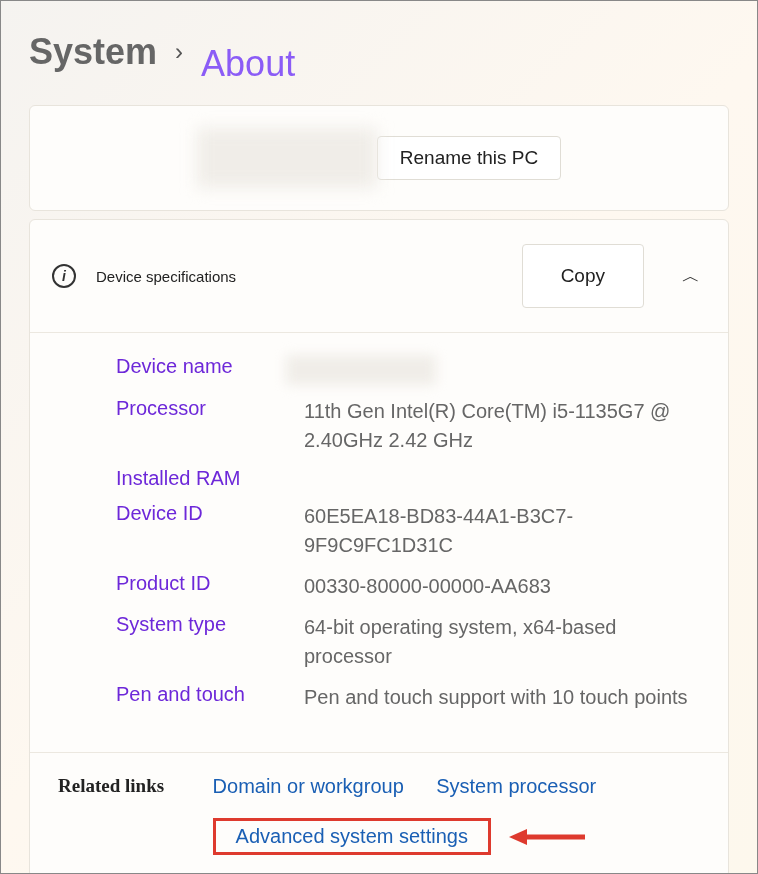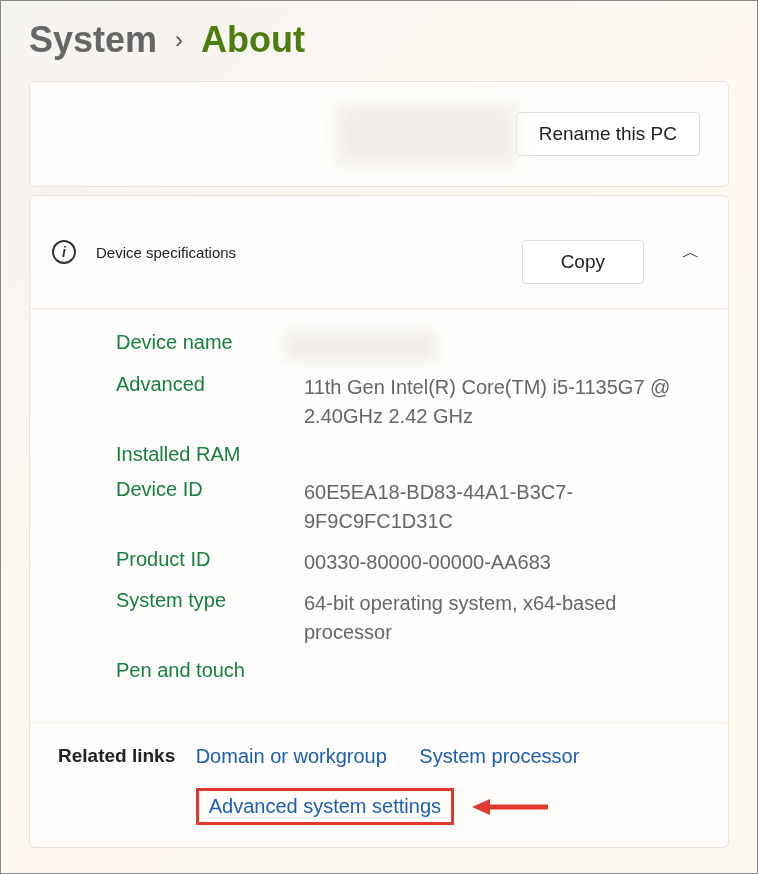--- a/index.html
+++ b/index.html
@@ -28,34 +28,35 @@
       color: #666;
       text-align: center;
     }
     .breadcrumb-chevron {
       font-size: 24px;
       color: #555;
       font-weight: 300;
     }
     .breadcrumb-current {
       font-size: 36px;
-      font-weight: 700;
-      color: #4d7c0f;
+      font-weight: 400;
+      color: #8b5cf6;
+      margin-top: 24px;
     }
     .card {
       background: #fefdfb;
       border: 1px solid #e8e4dc;
       border-radius: 6px;
       margin-bottom: 8px;
     }
     .pc-name-card {
       padding: 22px 28px;
       display: flex;
       align-items: center;
-      justify-content: flex-end;
+      justify-content: center;
     }
     .pc-name-blur {
       width: 180px;
       height: 60px;
       background: #f0ede8;
       filter: blur(8px);
     }
     .pc-name-blur-small {
       width: 150px;
       height: 30px;
@@ -65,22 +66,21 @@
     .btn {
       background: #fff;
       border: 1px solid #e0ddd5;
       border-radius: 4px;
       padding: 10px 22px;
       font-size: 19px;
       color: #222;
       cursor: pointer;
     }
     .btn-copy {
-      padding: 10px 38px;
-      margin-top: 20px;
+      padding: 20px 38px;
     }
     .spec-header {
       display: flex;
       align-items: center;
       padding: 24px 28px 24px 22px;
       gap: 20px;
       border-bottom: 1px solid #ece8e0;
     }
     .info-icon {
       width: 24px;
@@ -108,58 +108,59 @@
     .spec-body {
       padding: 22px 28px 28px 86px;
     }
     .spec-row {
       display: flex;
       margin-bottom: 12px;
     }
     .spec-label {
       width: 170px;
       font-size: 20px;
-      color: #15803d;
+      color: #6d28d9;
       flex-shrink: 0;
     }
     .spec-value {
       font-size: 20px;
       color: #666;
       line-height: 1.45;
       margin-left: 18px;
     }
     .related-section {
       padding: 22px 28px;
       border-top: 1px solid #ece8e0;
     }
     .related-title {
       font-size: 19px;
       font-weight: 600;
       color: #222;
       display: inline-block;
       vertical-align: top;
-      margin-right: 16px;
+      margin-right: 44px;
+      font-family: Liberation Serif, serif;
     }
     .related-links {
       display: inline-block;
       vertical-align: top;
     }
     .link {
       color: #1a5fb4;
       font-size: 20px;
       text-decoration: none;
       margin-right: 28px;
       display: inline-block;
       margin-bottom: 20px;
       cursor: pointer;
       text-align: right;
     }
     .link-highlighted {
       border: 3px solid #de3a2e;
-      padding: 4px 10px;
+      padding: 4px 20px;
       display: inline-block;
     }
     .arrow-annotation {
       display: inline-block;
       vertical-align: middle;
       margin-left: 12px;
     }
     .arrow-svg {
       width: 80px;
       height: 20px;
@@ -185,40 +186,41 @@
     <span class="spec-title">Device specifications</span>
     <button class="btn btn-copy">Copy</button>
     <span class="chevron-up">︿</span>
   </div>
   <div class="spec-body">
     <div class="spec-row">
       <div class="spec-label">Device name</div>
       <div class="pc-name-blur-small"></div>
     </div>
     <div class="spec-row">
-      <div class="spec-label">Advanced</div>
+      <div class="spec-label">Processor</div>
       <div class="spec-value">11th Gen Intel(R) Core(TM) i5-1135G7 @ 2.40GHz   2.42 GHz</div>
     </div>
     <div class="spec-row">
       <div class="spec-label">Installed RAM</div>
     </div>
     <div class="spec-row">
       <div class="spec-label">Device ID</div>
       <div class="spec-value">60E5EA18-BD83-44A1-B3C7-9F9C9FC1D31C</div>
     </div>
     <div class="spec-row">
       <div class="spec-label">Product ID</div>
       <div class="spec-value">00330-80000-00000-AA683</div>
     </div>
     <div class="spec-row">
       <div class="spec-label">System type</div>
       <div class="spec-value">64-bit operating system, x64-based processor</div>
     </div>
     <div class="spec-row">
       <div class="spec-label">Pen and touch</div>
+      <div class="spec-value">Pen and touch support with 10 touch points</div>
     </div>
   </div>
   <div class="related-section">
     <span class="related-title">Related links</span>
     <div class="related-links">
       <a class="link">Domain or workgroup</a>
       <a class="link">System processor</a>
       <br>
       <span class="link-highlighted">
         <a class="link" style="margin:0;">Advanced system settings</a>

